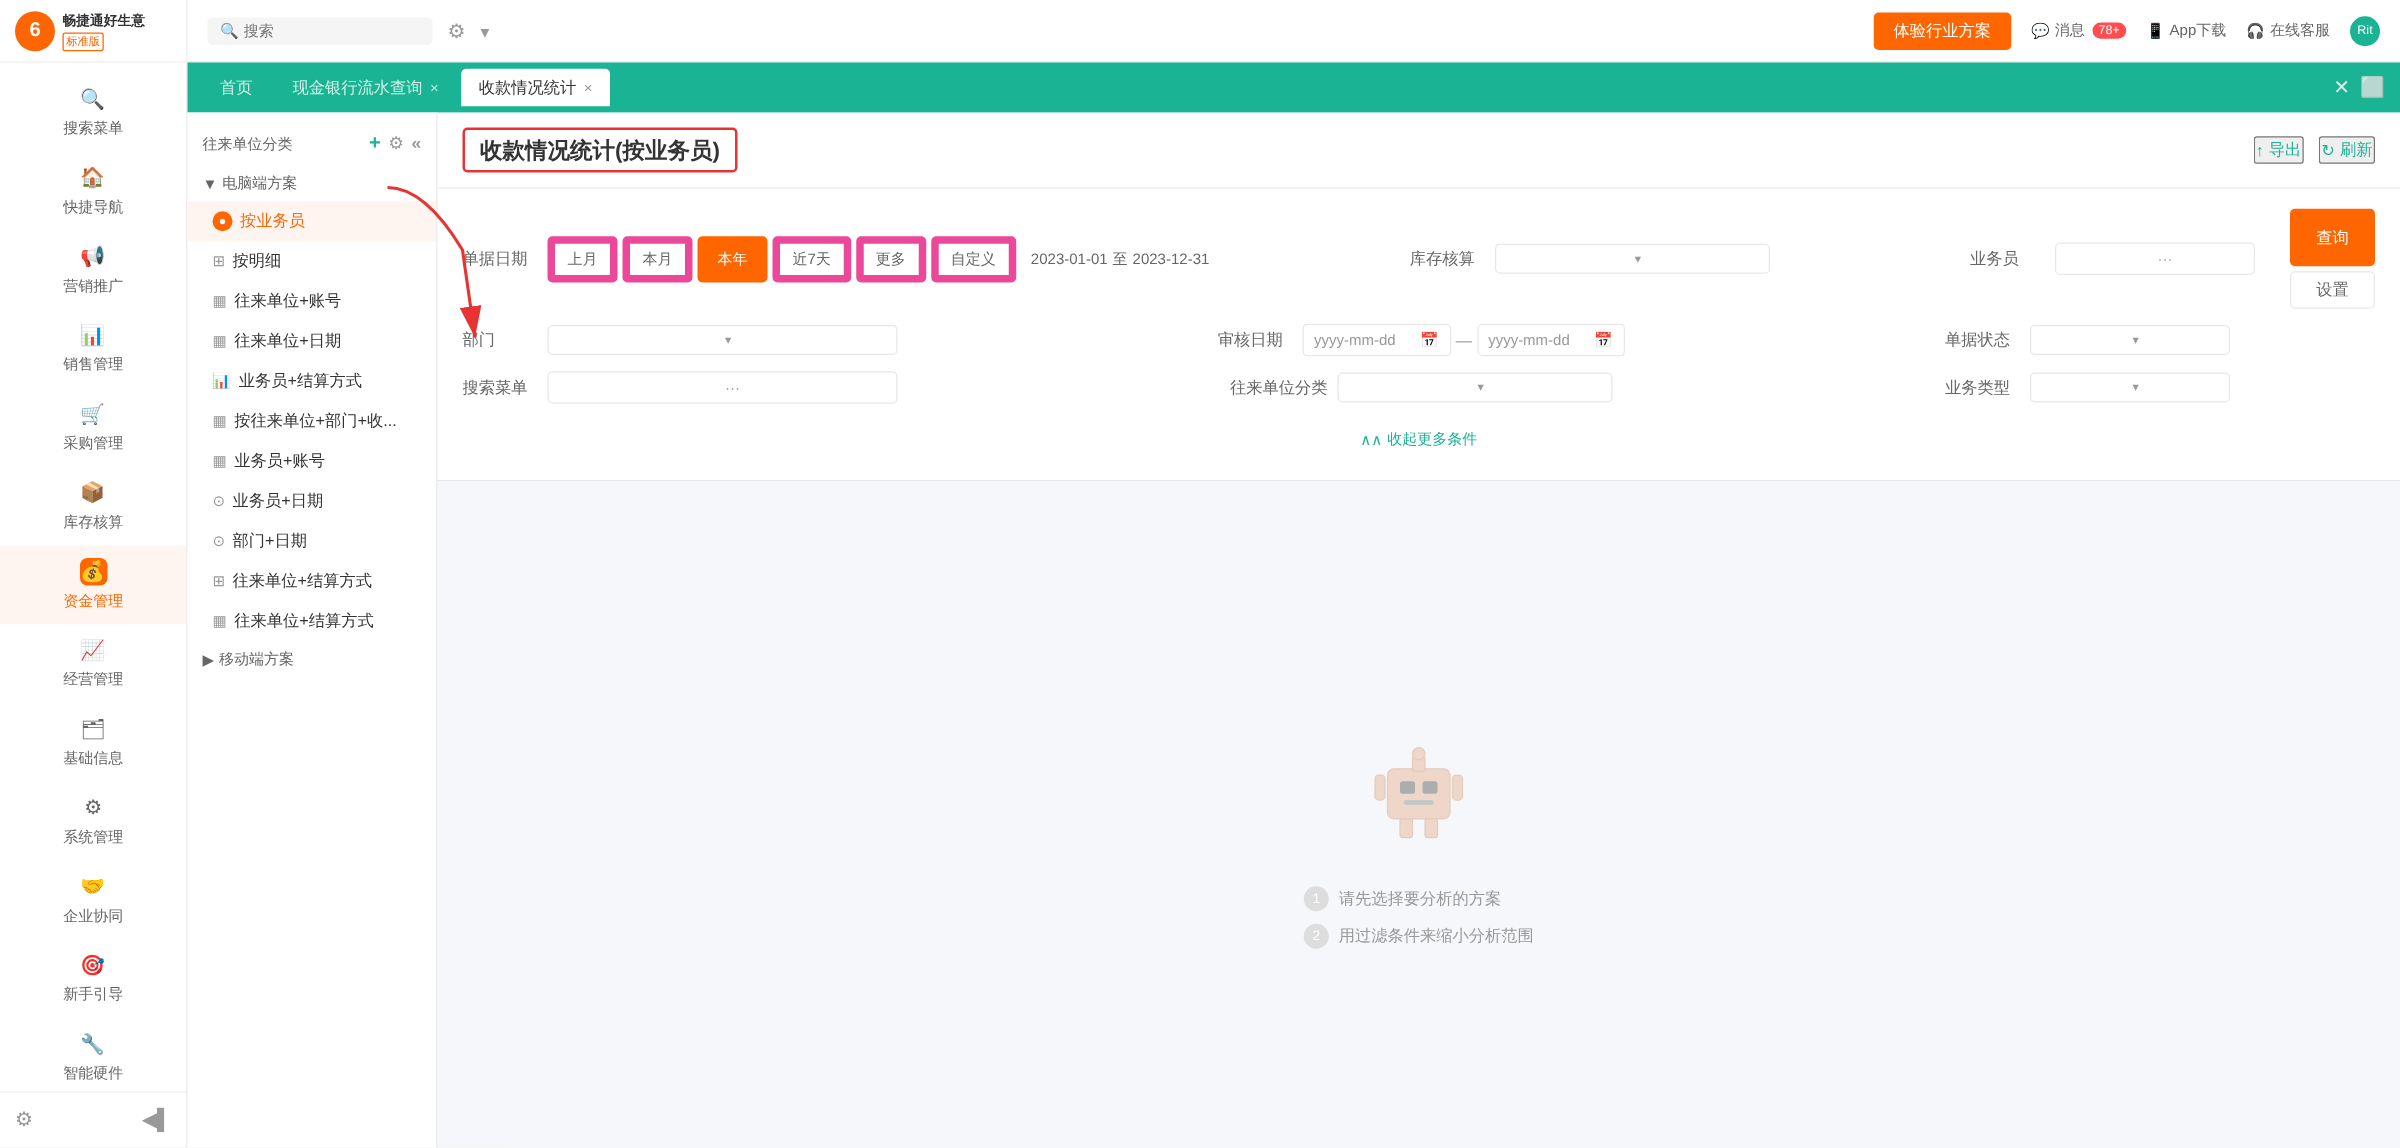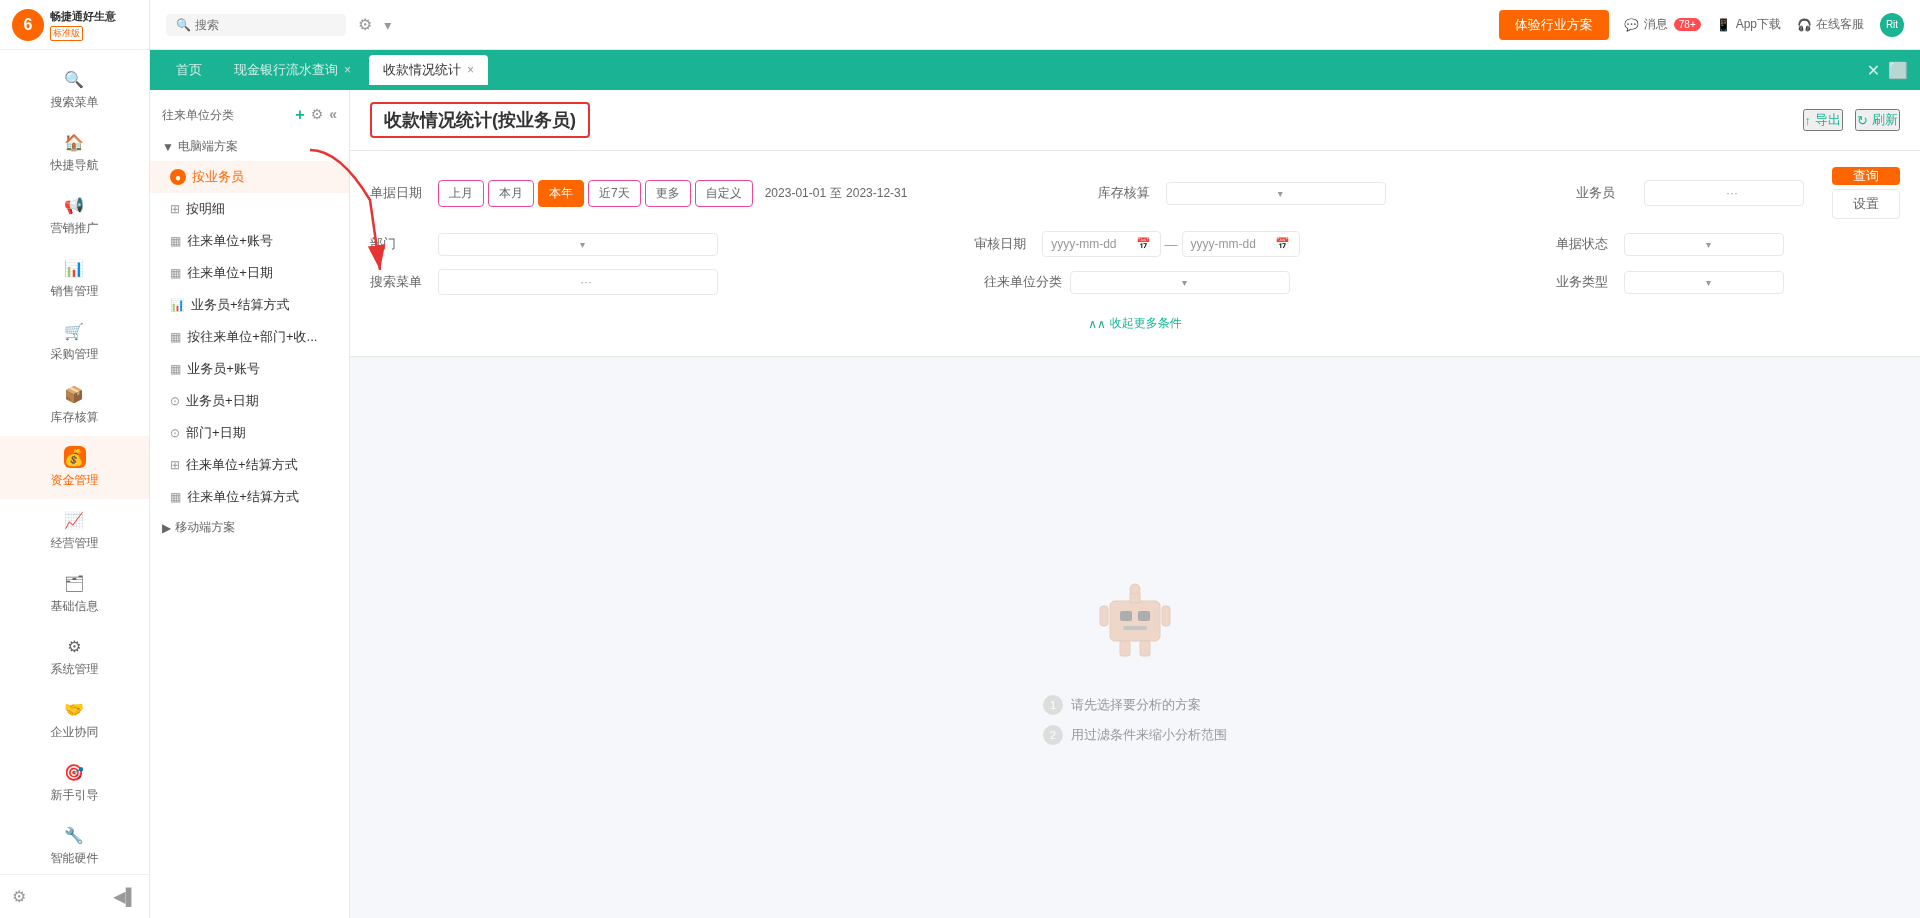--- a/index.html
+++ b/index.html
@@ -42,34 +42,34 @@
     .page-title-box { border: 2px solid #e83333; border-radius: 4px; padding: 4px 12px; display: inline-block; }
     .page-title { font-size: 18px; font-weight: bold; color: #333; }
     .page-header-actions { display: flex; gap: 12px; }
     .header-action-btn { display: flex; align-items: center; gap: 4px; color: #1ab394; font-size: 13px; cursor: pointer; }
 
     
     .filter-area { background: #fff; padding: 16px 20px; border-bottom: 1px solid #e8e8e8; }
     .filter-row { display: flex; align-items: center; gap: 16px; margin-bottom: 12px; flex-wrap: wrap; }
     .filter-row:last-child { margin-bottom: 0; }
     .filter-date-group { display: flex; align-items: center; gap: 4px; }
-    .date-btn { padding: 4px 10px; border: 1px solid #ec4899; border-radius: 4px; cursor: pointer; font-size: 12px; color: #666; background: #fff; }
+    .date-btn { padding: 4px 10px; border: 6px solid #ec4899; border-radius: 4px; cursor: pointer; font-size: 12px; color: #666; background: #fff; }
     .date-btn.active { background: #ff6600; color: white; border-color: #ff6600; }
     .date-range { display: flex; align-items: center; gap: 4px; font-size: 12px; color: #666; margin-left: 4px; }
     .filter-select { display: flex; align-items: center; gap: 4px; border: 1px solid #e8e8e8; border-radius: 4px; padding: 5px 10px; min-width: 180px; background: #fff; cursor: pointer; }
     .filter-select span { flex: 1; color: #999; font-size: 12px; }
     .filter-select .arrow { color: #999; font-size: 10px; }
     .date-input-group { display: flex; align-items: center; gap: 4px; }
     .date-input { border: 1px solid #e8e8e8; border-radius: 4px; padding: 5px 8px; font-size: 12px; color: #999; display: flex; align-items: center; gap: 20px; }
     .separator { color: #999; }
     .collapse-btn { display: flex; align-items: center; justify-content: center; gap: 4px; color: #1ab394; cursor: pointer; font-size: 12px; padding: 8px; }
 
     
     .action-buttons { display: flex; flex-direction: column; gap: 4px; }
-    .query-btn { background: #ff6600; color: white; border: none; border-radius: 4px; padding: 0 20px; cursor: pointer; font-size: 13px; }
+    .query-btn { background: #ff6600; color: white; border: none; border-radius: 4px; padding: 14px 20px; cursor: pointer; font-size: 13px; }
     .setting-btn { background: #fff; color: #666; border: 1px solid #e8e8e8; border-radius: 4px; padding: 5px 20px; cursor: pointer; font-size: 13px; }
 
     
     .content-area { display: flex; height: calc(918px - 50px - 40px); }
     .left-panel { width: 200px; background: #fff; border-right: 1px solid #e8e8e8; padding: 8px 0; overflow-y: auto; flex-shrink: 0; }
     .panel-header { display: flex; align-items: center; padding: 8px 12px; color: #666; font-size: 13px; gap: 4px; }
     .panel-header-icons { margin-left: auto; display: flex; gap: 6px; }
     .panel-icon-btn { cursor: pointer; color: #999; font-size: 14px; }
     .tree-item { padding: 7px 12px 7px 20px; display: flex; align-items: center; cursor: pointer; color: #333; font-size: 13px; gap: 6px; }
     .tree-item.active { color: #ff6600; background: #fff5f0; }

